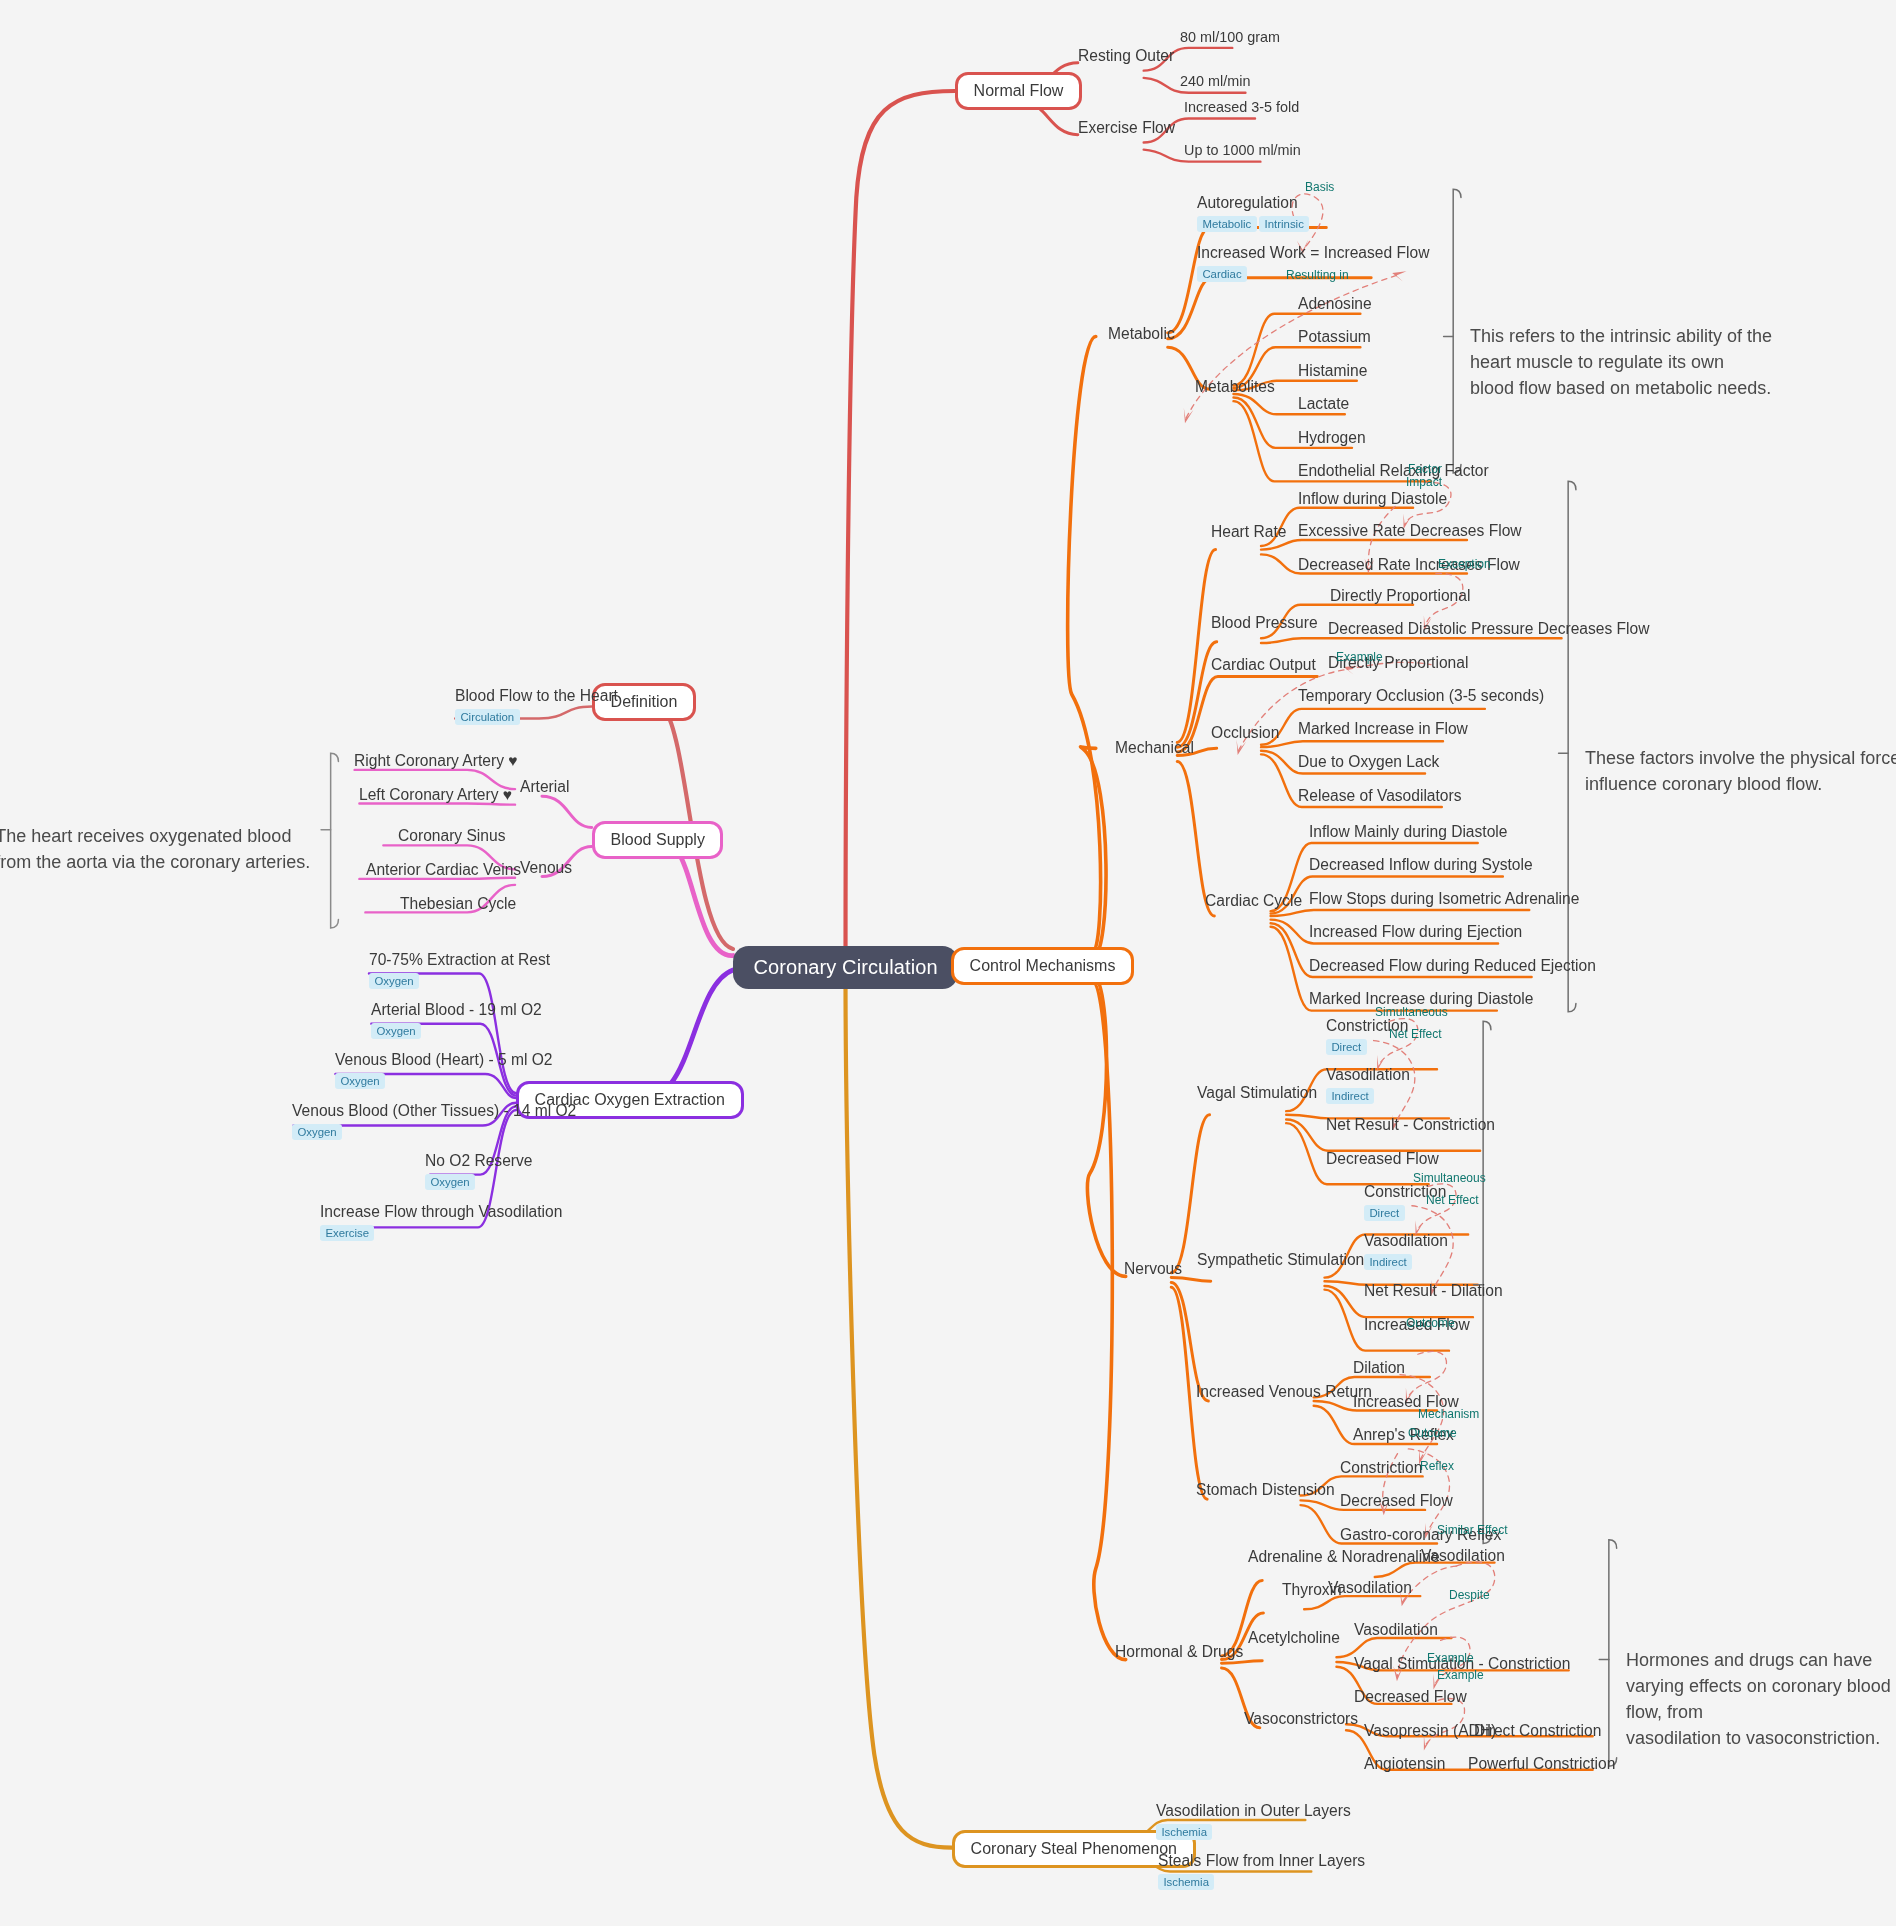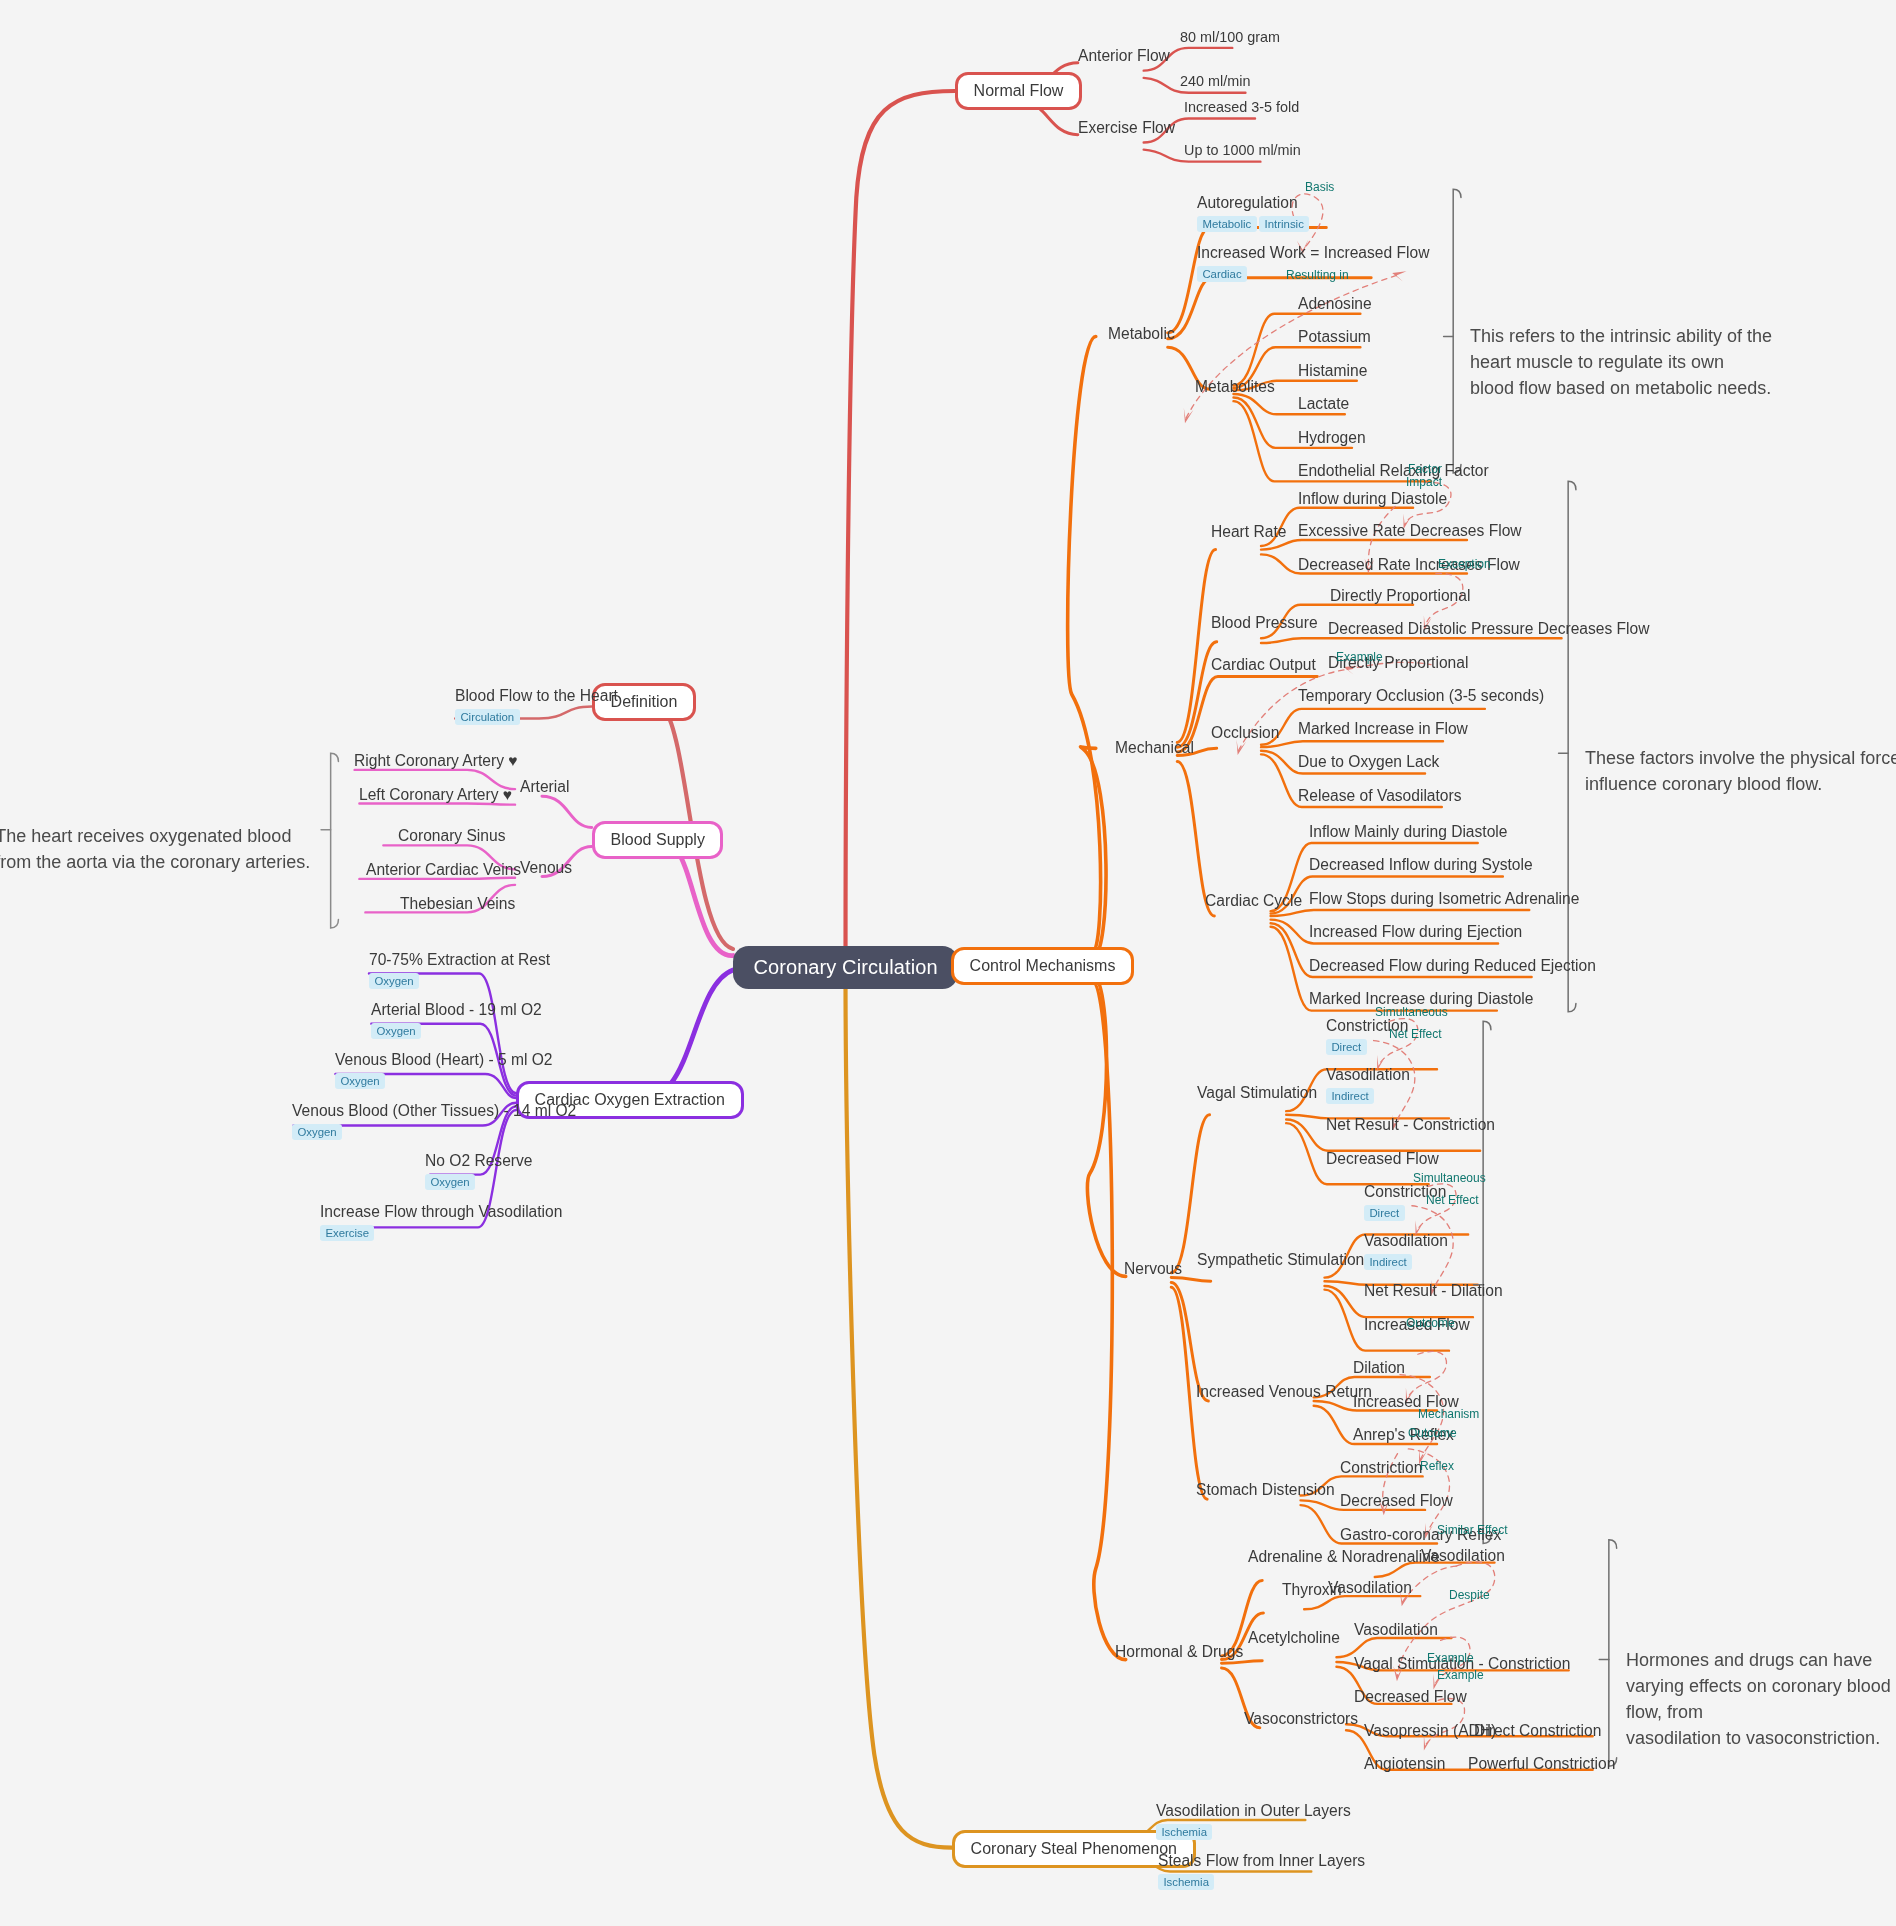--- a/index.html
+++ b/index.html
@@ -271,41 +271,41 @@
 
         <path d="M2402,2840 C2436,2830 2452,2846 2444,2868 C2434,2896 2398,2886 2380,2916"></path>
         <path d="M2380,2916 l-2,-18 l0,26 l13,-22 z" fill="#e2807a" stroke="none"></path>
       </g>
     </g>
   </svg>
 
   <div class="node root" style="left:733px;top:946px;">Coronary Circulation</div>
 
   <div class="node pill red" style="left:955px;top:72px;">Normal Flow</div>
-  <div class="node topic" style="left:1078px;top:47px;">Anterior Flow</div>
+  <div class="node topic" style="left:1078px;top:47px;">Resting Outer</div>
   <div class="node topic" style="left:1078px;top:119px;">Exercise Flow</div>
   <div class="node topic sm" style="left:1180px;top:29px;">80 ml/100 gram</div>
   <div class="node topic sm" style="left:1180px;top:73px;">240 ml/min</div>
   <div class="node topic sm" style="left:1184px;top:99px;">Increased 3-5 fold</div>
   <div class="node topic sm" style="left:1184px;top:142px;">Up to 1000 ml/min</div>
 
   <div class="node pill red" style="left:592px;top:683px;">Definition</div>
   <div class="node" style="left:455px;top:687px;">
     <div class="topic">Blood Flow to the Heart</div>
     <span class="tag">Circulation</span>
   </div>
 
   <div class="node pill pink" style="left:592px;top:821px;">Blood Supply</div>
   <div class="node topic" style="left:520px;top:778px;">Arterial</div>
   <div class="node topic" style="left:520px;top:859px;">Venous</div>
   <div class="node topic" style="left:354px;top:752px;">Right Coronary Artery ♥</div>
   <div class="node topic" style="left:359px;top:786px;">Left Coronary Artery ♥</div>
   <div class="node topic" style="left:398px;top:827px;">Coronary Sinus</div>
   <div class="node topic" style="left:366px;top:861px;">Anterior Cardiac Veins</div>
-  <div class="node topic" style="left:400px;top:895px;">Thebesian Veins</div>
+  <div class="node topic" style="left:400px;top:895px;">Thebesian Cycle</div>
   <div class="note" style="left:-4.8px;top:823px;width:335px;">The heart receives oxygenated blood from the aorta via the coronary arteries.</div>
 
   <div class="node pill purple" style="left:516px;top:1081px;">Cardiac Oxygen Extraction</div>
   <div class="node" style="left:369px;top:951px;">
     <div class="topic">70-75% Extraction at Rest</div>
     <span class="tag">Oxygen</span>
   </div>
   <div class="node" style="left:371px;top:1001px;">
     <div class="topic">Arterial Blood - 19 ml O2</div>
     <span class="tag">Oxygen</span>

